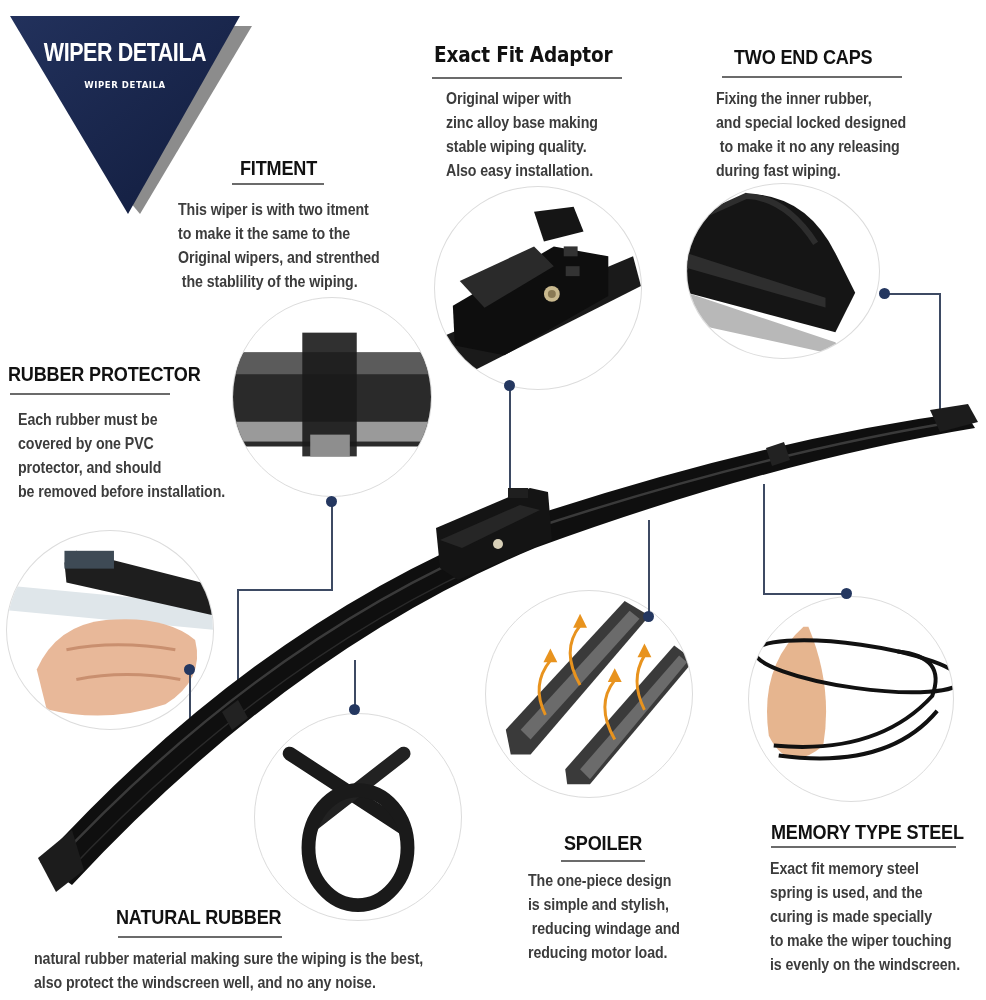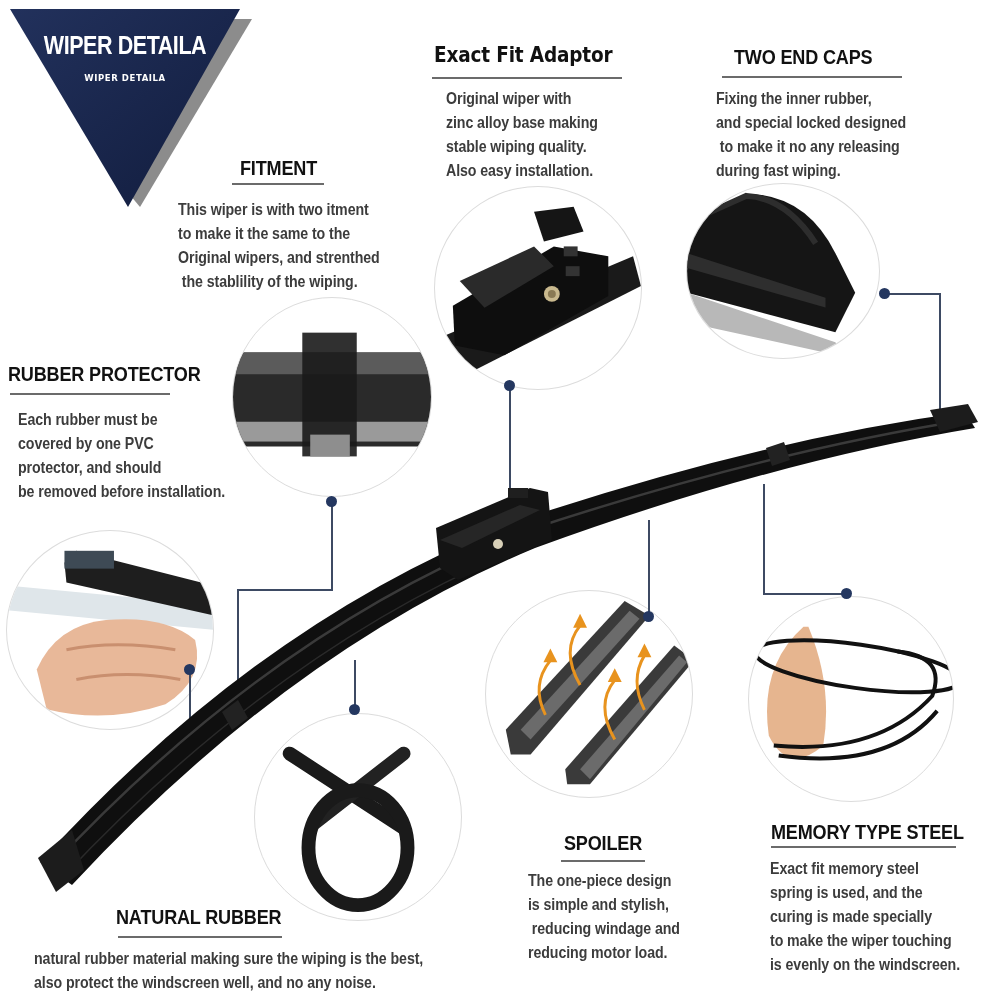--- a/index.html
+++ b/index.html
@@ -1,20 +1,20 @@
 <!DOCTYPE html>
 <html><head>
 <meta charset="utf-8">
 <style>
   * { box-sizing: border-box; margin: 0; padding: 0; }
   html, body { width: 986px; height: 1000px; background: #ffffff; overflow: hidden; }
   body { position: relative; font-family: "DejaVu Sans", "Liberation Sans", sans-serif; }
 
   
-  .banner { position: absolute; left: 0; top: 9px; width: 260px; height: 200px; }
+  .banner { position: absolute; left: 0; top: 16px; width: 260px; height: 200px; }
   .banner-title {
     position: absolute; left: 30px; top: 22px; width: 190px; text-align: center;
     color: #ffffff; font-family: "Liberation Sans", sans-serif; font-weight: bold;
     font-size: 25px; letter-spacing: -0.5px; transform: scaleX(0.86); transform-origin: center;
   }
   .banner-sub {
     position: absolute; left: 40px; top: 64px; width: 170px; text-align: center;
     color: #ffffff; font-family: "DejaVu Sans", sans-serif; font-weight: bold;
     font-size: 8.5px; letter-spacing: 0.6px;
   }

